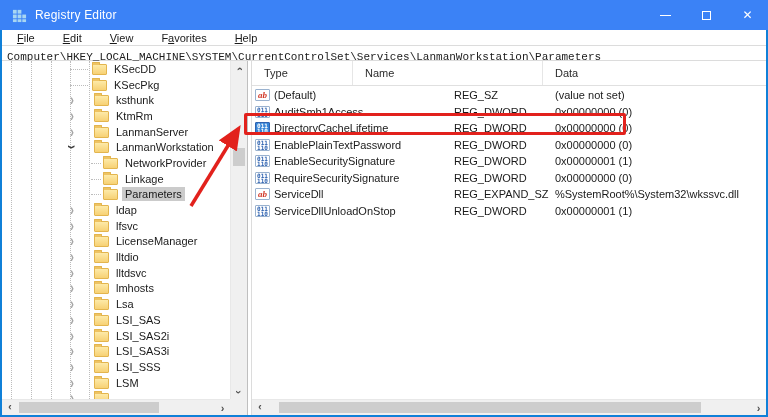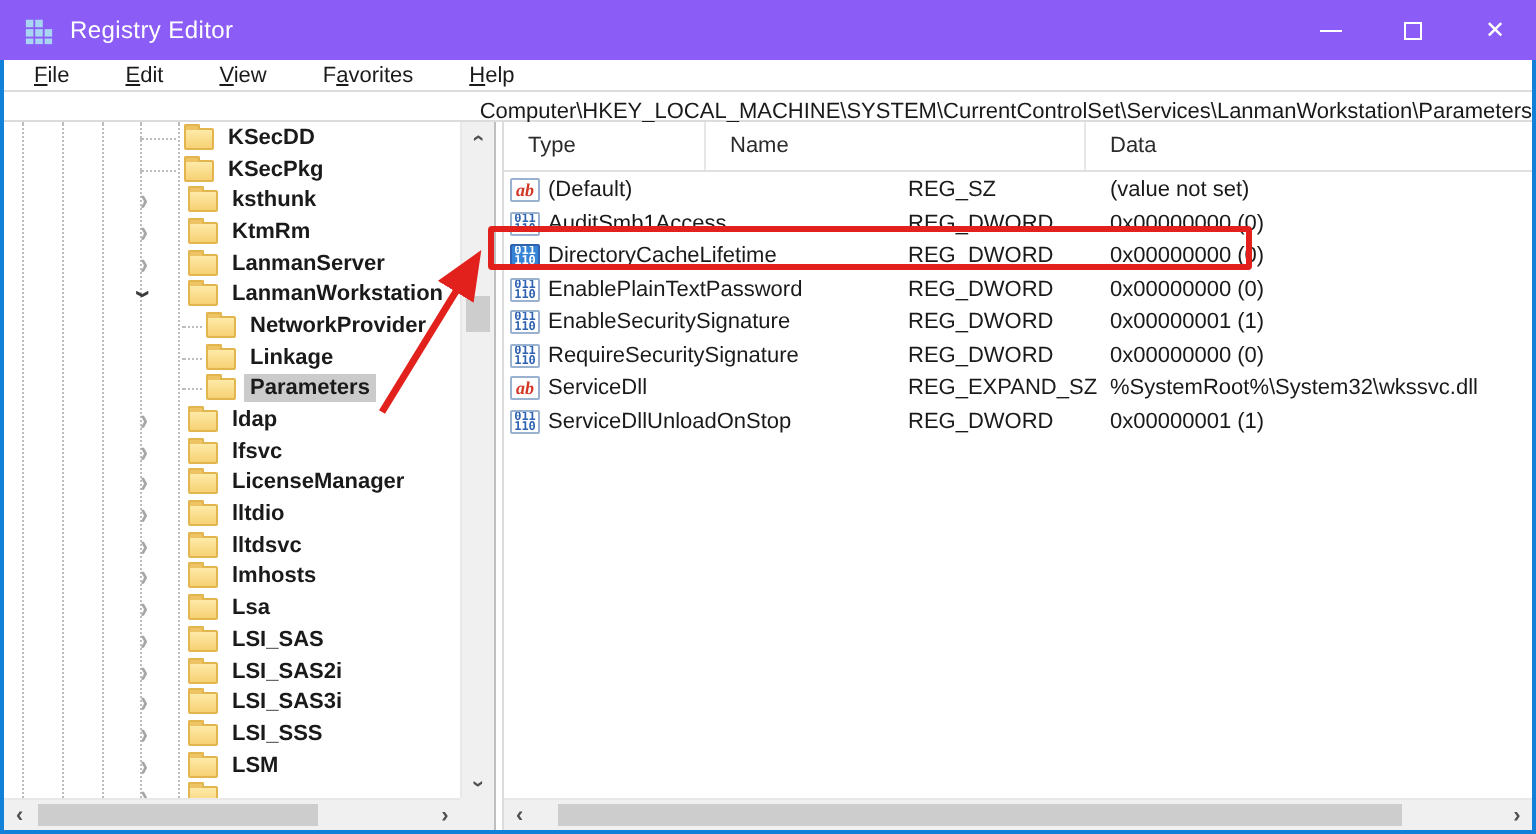--- a/index.html
+++ b/index.html
@@ -4,42 +4,42 @@
 <style>
   * { margin:0; padding:0; box-sizing:border-box; }
   html,body { width:768px; height:417px; overflow:hidden;
     font-family:"Liberation Sans", sans-serif; background:#fff; }
   .window { position:relative; width:768px; height:417px;
     border-left:2px solid #1080d8; border-right:2px solid #1080d8;
     border-bottom:2px solid #1080d8; background:#fff; }
 
   
   .titlebar { position:absolute; left:-2px; top:0; width:768px; height:30px;
-    background:#8b5cf6; display:flex; align-items:center; color:#fff; }
+    background:#3b82f6; display:flex; align-items:center; color:#fff; }
   .appicon { width:15px; height:15px; margin:0 8px 0 12px; flex:none; }
   .title { font-size:12px; letter-spacing:.2px; }
   .caption { position:absolute; right:0; top:0; height:30px; display:flex; }
   .capbtn { width:41px; height:30px; display:flex; align-items:center;
     justify-content:center; color:#fff; font-size:12px; cursor:default; }
   .minbar { width:11px; height:1px; background:#fff; }
   .maxbox { width:9px; height:9px; border:1px solid #fff; }
 
   
   .menubar { position:absolute; left:0; top:30px; width:764px; height:15px;
     background:#fff; display:flex; align-items:center; font-size:11px;
     color:#1a1a1a; padding-left:7px;gap:12px; }
   .menuitem { padding:0 8px; }
   .menuitem .key { text-decoration:underline; }
 
   
   .addressbar { position:absolute; left:0; top:45px; width:764px; height:16px;
     border-top:1px solid #dcdcdc; border-bottom:1px solid #dcdcdc; background:#fff; }
   .addressbar input { width:100%; height:100%; border:none; outline:none;
-    font-family:Liberation Sans, sans-serif; font-size:11px; color:#1a1a1a;
-    padding-left:5px; background:transparent;text-align:right; }
+    font-family:Liberation Mono, monospace; font-size:11px; color:#1a1a1a;
+    padding-left:5px; background:transparent; }
 
   
   .treepanel { position:absolute; left:0; top:61px; width:246px; bottom:0;
     background:#fff; border-right:1px solid #bfbfbf; }
   .listpanel { position:absolute; left:249px; top:61px; right:0; bottom:0;
     background:#fff; border-left:1px solid #dcdcdc; }
 
   
   .treecontent { position:absolute; left:0; top:0; right:17px; bottom:16px;
     overflow:hidden; }
@@ -59,21 +59,21 @@
   .dash1::before { content:""; position:absolute; left:0; right:2px; top:0;
     border-top:1px dotted #bcbcbc; }
   .folder { display:inline-block; width:15px; height:11px; flex:none;
     position:relative; margin:1px 4px 0 14px;
     background:linear-gradient(#fdeaa8,#f7d174); border:1px solid #e3b54e;
     border-radius:1px; }
   .trow.d1 .folder, .trow.leaf .folder { margin-left:0; }
   .folder::before { content:""; position:absolute; left:-1px; top:-3px;
     width:6px; height:2px; background:#eec363; border:1px solid #e3b54e;
     border-bottom:none; border-radius:1px 1px 0 0; }
-  .tlabel { padding:1px 3px;font-weight:bold; }
+  .tlabel { padding:1px 3px; }
   .tlabel.sel { background:#cbcbcb; }
 
   
   .listheader { position:absolute; left:0; top:0; right:0; height:25px;
     border-bottom:1px solid #e0e0e0; display:flex; font-size:11px; color:#2b2b2b; }
   .hcell { display:flex; align-items:center; padding-left:12px;
     border-right:1px solid #e6e6e6; height:100%; }
   .hname { width:190px; } .htype { width:101px; } .hdata { flex:1; border-right:none; }
   .listrows { position:absolute; left:0; top:26px; right:0; bottom:16px; overflow:hidden; }
   .lrow { height:16.5px; display:flex; align-items:center; font-size:11px; color:#1a1a1a; }

